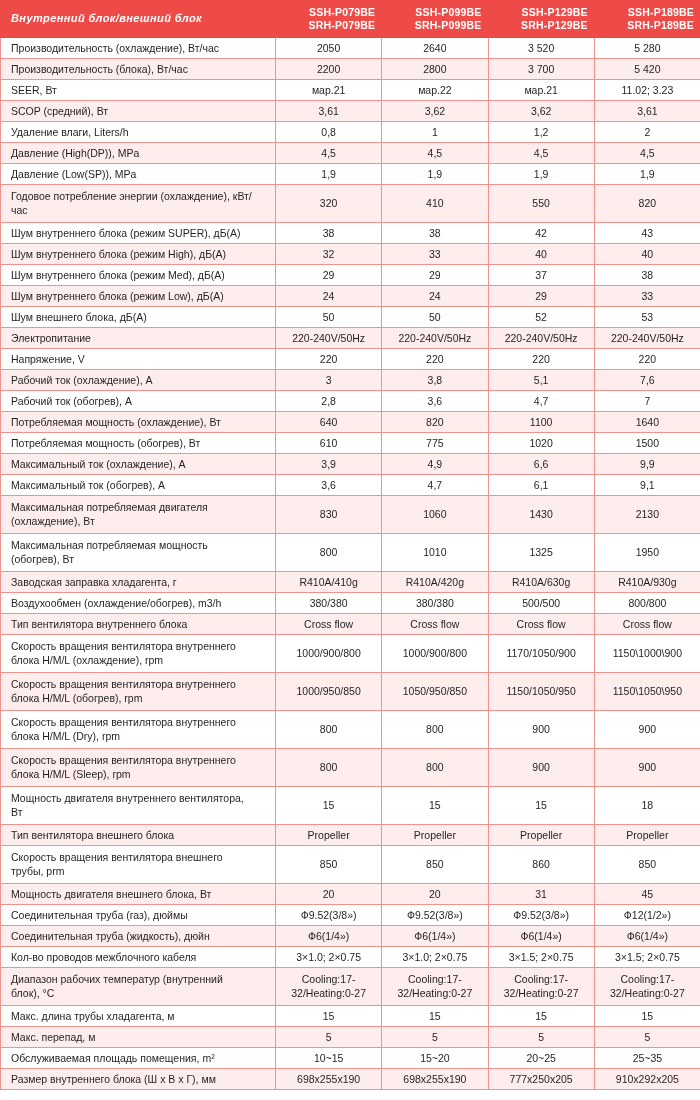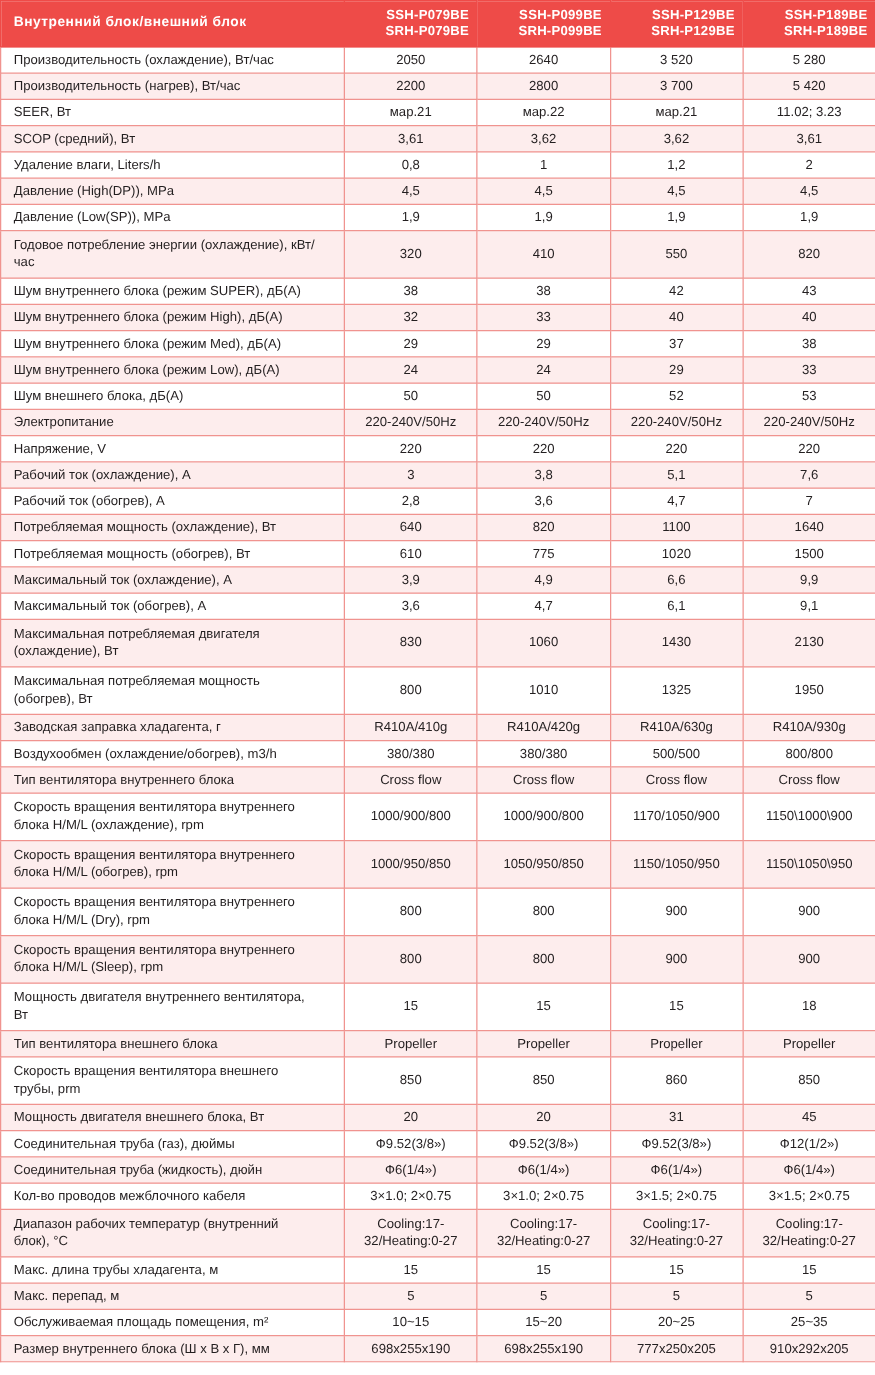--- a/index.html
+++ b/index.html
@@ -35,20 +35,21 @@
     padding: 5px 6px;
     border: 1px solid #ee4b48;
     line-height: 1.25;
     vertical-align: middle;
   }
   thead th.th-param {
     text-align: left;
     padding-left: 10px;
     font-size: 11px;
     letter-spacing: 0.4px;
+    font-style: italic;
   }
   thead th.th-model {
     text-align: right;
   }
 
   tbody td {
     border: 1px solid #f0938f;
     font-size: 10.5px;
     line-height: 1.28;
     vertical-align: middle;
@@ -94,21 +95,21 @@
     </thead>
     <tbody id="spec-body">
         <tr class="row-white h1">
           <td class="param">Производительность (охлаждение), Вт/час</td>
           <td class="val">2050</td>
           <td class="val">2640</td>
           <td class="val">3 520</td>
           <td class="val">5 280</td>
         </tr>
         <tr class="row-pink h1">
-          <td class="param">Производительность (нагрев), Вт/час</td>
+          <td class="param">Производительность (блока), Вт/час</td>
           <td class="val">2200</td>
           <td class="val">2800</td>
           <td class="val">3 700</td>
           <td class="val">5 420</td>
         </tr>
         <tr class="row-white h1">
           <td class="param">SEER, Вт</td>
           <td class="val">мар.21</td>
           <td class="val">мар.22</td>
           <td class="val">мар.21</td>

